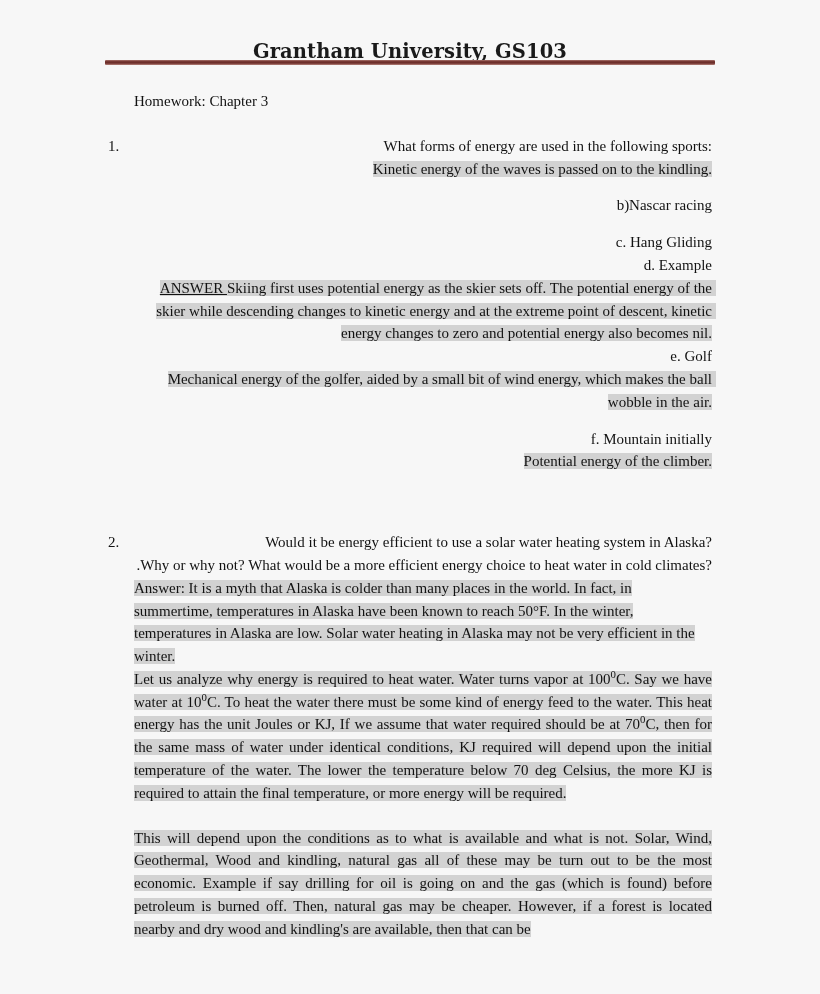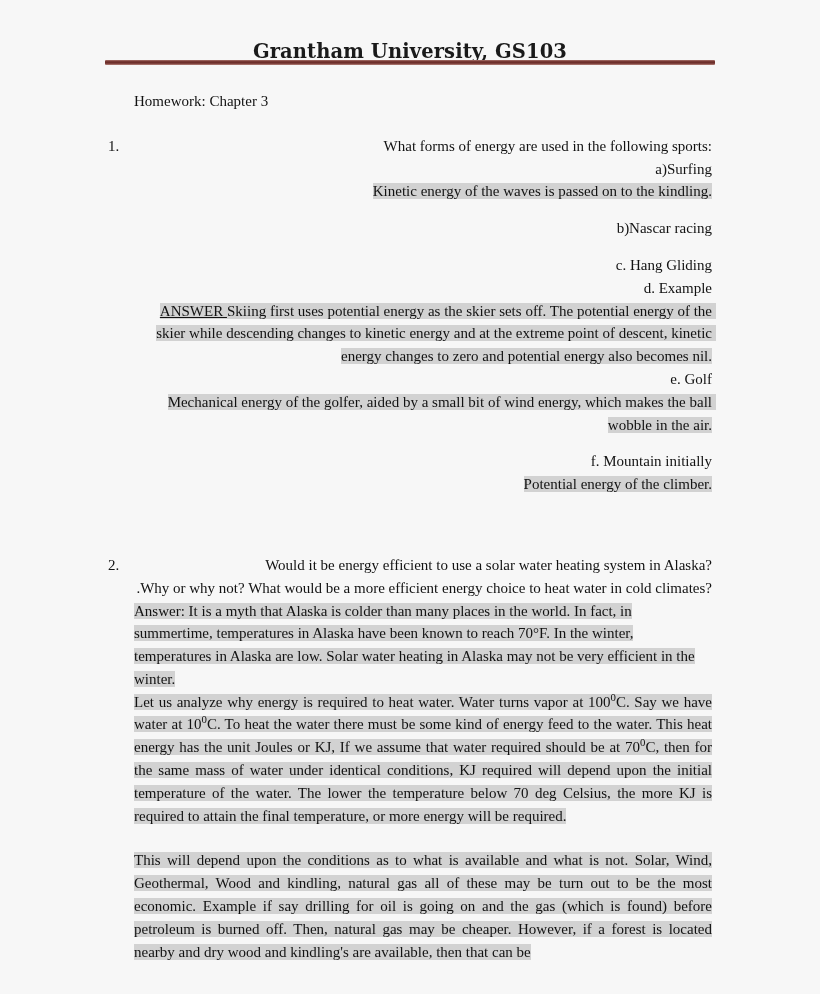--- a/index.html
+++ b/index.html
@@ -120,21 +120,20 @@
     <p class="subtitle">Homework: Chapter 3</p>
 
     <div class="spacer-md"></div>
 
     <div class="qblock">
       <div class="qnum">1.</div>
       <div class="qbody">
 
         <div class="line">What forms of energy are used in the following sports:</div>
 
-        <div class="line">a)Surfing</div>
         <div class="line"><span class="hl">Kinetic energy of the waves is passed on to the kindling.</span></div>
 
         <div class="spacer-sm"></div>
 
         <div class="line">b)Nascar racing</div>
 
         <div class="spacer-sm"></div>
 
         <div class="line">c. Hang Gliding</div>
 
@@ -155,21 +154,21 @@
     <div class="spacer-lg"></div>
     <div class="spacer-md"></div>
 
     <div class="qblock">
       <div class="qnum">2.</div>
       <div class="qbody">
 
         <div class="line">Would it be energy efficient to use a solar water heating system in Alaska?</div>
         <div class="line">.Why or why not? What would be a more efficient energy choice to heat water in cold climates?</div>
 
-        <div class="para"><span class="hl">Answer: It is a myth that Alaska is colder than many places in the world. In fact, in summertime, temperatures in Alaska have been known to reach 70°F. In the winter, temperatures in Alaska are low. Solar water heating in Alaska may not be very efficient in the winter.</span></div>
+        <div class="para"><span class="hl">Answer: It is a myth that Alaska is colder than many places in the world. In fact, in summertime, temperatures in Alaska have been known to reach 50°F. In the winter, temperatures in Alaska are low. Solar water heating in Alaska may not be very efficient in the winter.</span></div>
 
         <div class="para justified"><span class="hl"><span>Let us analyze why energy is required to heat water. Water turns vapor at 100</span><sup class="deg">0</sup><span>C. Say we have water at 10</span><sup class="deg">0</sup><span>C. To heat the water there must be some kind of energy feed to the water. This heat energy has the unit Joules or KJ, If we assume that water required should be at 70</span><sup class="deg">0</sup><span>C, then for the same mass of water under identical conditions, KJ required will depend upon the initial temperature of the water. The lower the temperature below 70 deg Celsius, the more KJ is required to attain the final temperature, or more energy will be required.</span></span></div>
 
         <div class="spacer-md"></div>
 
         <div class="para justified"><span class="hl">This will depend upon the conditions as to what is available and what is not. Solar, Wind, Geothermal, Wood and kindling, natural gas all of these may be turn out to be the most economic. Example if say drilling for oil is going on and the gas (which is found) before petroleum is burned off. Then, natural gas may be cheaper. However, if a forest is located nearby and dry wood and kindling's are available, then that can be</span></div>
 
       </div>
     </div>
 

